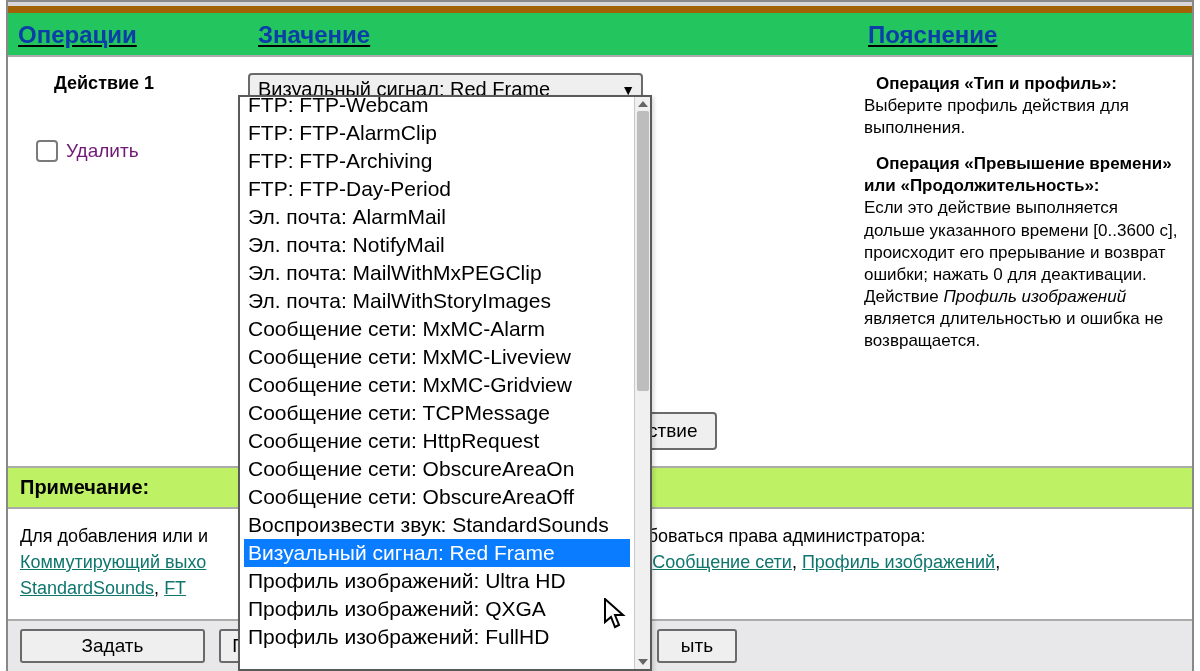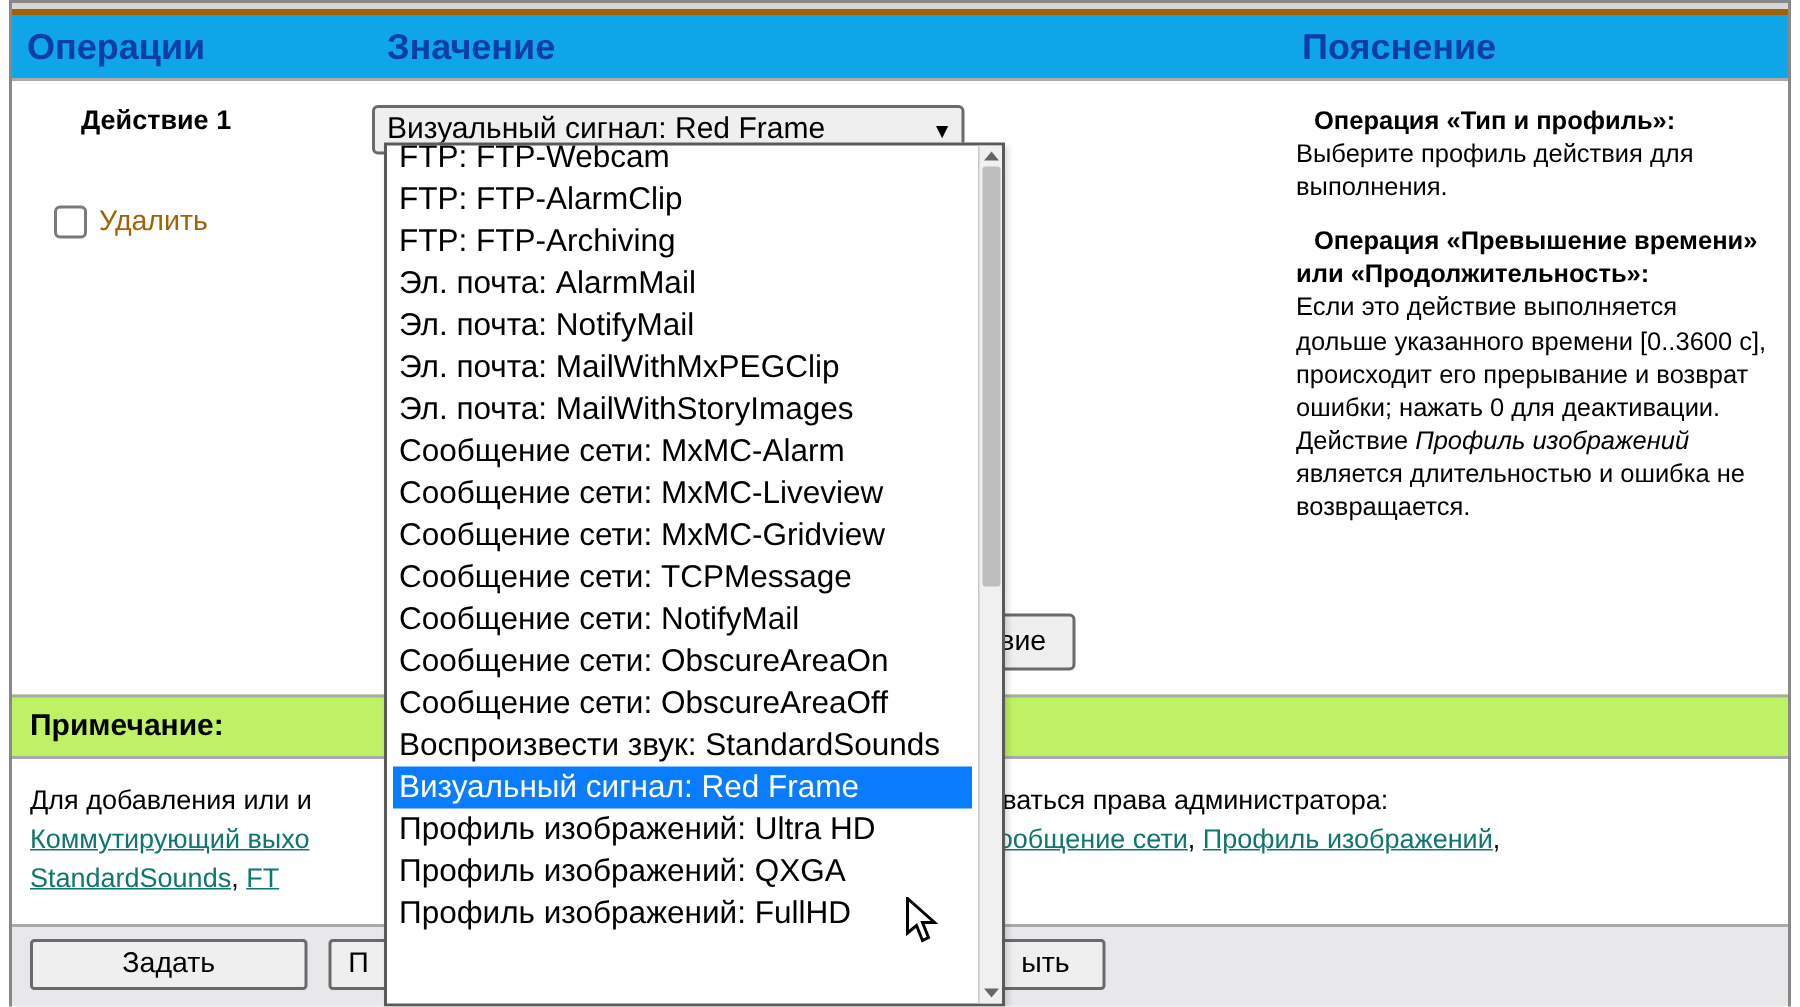--- a/index.html
+++ b/index.html
@@ -14,23 +14,24 @@
     overflow: hidden;
     position: relative;
   }
   .frame {
     border: 2px solid #888;
     margin: 0 6px;
     background: #fff;
   }
   .hdr-row {
     display: flex;
-    background: #0ea5e9;
-    border-top: 4px solid #a16207;
+    background: #22c55e;
+    border-top: 7px solid #a16207;
     border-bottom: 2px solid #aaa;
+    text-decoration: underline;
   }
   .hdr-cell {
     color: #0b3ea8;
     font-weight: bold;
     font-size: 24px;
     padding: 8px 10px 6px 10px;
   }
   .col1 { width: 240px; flex: 0 0 240px; }
   .col2 { width: 610px; flex: 0 0 610px; }
   .col3 { flex: 1 1 auto; }
@@ -59,21 +60,21 @@
     pointer-events: none;
   }
 
   .del-row { display: flex; align-items: center; gap: 8px; padding: 40px 0 0 28px; }
   .chk {
     width: 22px; height: 22px;
     border: 2px solid #7a7a7a;
     border-radius: 4px;
     background: #fff;
   }
-  .del-lbl { color: #a16207; font-size: 19px; }
+  .del-lbl { color: #701a75; font-size: 19px; }
 
   .inline-btn {
     display: inline-block;
     border: 2px solid #6a6a6a;
     border-radius: 4px;
     background: #efefef;
     padding: 6px 18px;
     font-size: 19px;
   }
 
@@ -105,21 +106,21 @@
     background: #efefef;
     padding: 4px 0;
     width: 185px;
     text-align: center;
     font-size: 19px;
   }
 
   
   .dropdown {
     position: absolute;
-    left: 256px;
+    left: 238px;
     top: 95px;
     width: 414px;
     height: 576px;
     background: #fff;
     border: 2px solid #5a5a5a;
     box-shadow: 2px 2px 4px rgba(0,0,0,0.15);
     overflow: hidden;
     z-index: 50;
   }
   .dd-inner {
@@ -233,29 +234,30 @@
     <div style="width:370px;"></div>
     <div class="bar-btn" style="width:80px;">ыть</div>
   </div>
 </div>
 
 <div class="dropdown">
   <div class="dd-inner" id="dd-list">
       <div class="dd-item">FTP: FTP-Webcam</div>
       <div class="dd-item">FTP: FTP-AlarmClip</div>
       <div class="dd-item">FTP: FTP-Archiving</div>
+      <div class="dd-item">FTP: FTP-Day-Period</div>
       <div class="dd-item">Эл. почта: AlarmMail</div>
       <div class="dd-item">Эл. почта: NotifyMail</div>
       <div class="dd-item">Эл. почта: MailWithMxPEGClip</div>
       <div class="dd-item">Эл. почта: MailWithStoryImages</div>
       <div class="dd-item">Сообщение сети: MxMC-Alarm</div>
       <div class="dd-item">Сообщение сети: MxMC-Liveview</div>
       <div class="dd-item">Сообщение сети: MxMC-Gridview</div>
       <div class="dd-item">Сообщение сети: TCPMessage</div>
-      <div class="dd-item">Сообщение сети: NotifyMail</div>
+      <div class="dd-item">Сообщение сети: HttpRequest</div>
       <div class="dd-item">Сообщение сети: ObscureAreaOn</div>
       <div class="dd-item">Сообщение сети: ObscureAreaOff</div>
       <div class="dd-item">Воспроизвести звук: StandardSounds</div>
       <div class="dd-item sel">Визуальный сигнал: Red Frame</div>
       <div class="dd-item">Профиль изображений: Ultra HD</div>
       <div class="dd-item">Профиль изображений: QXGA</div>
       <div class="dd-item">Профиль изображений: FullHD</div>
     </div>
   <div class="dd-scroll">
     <div class="dd-thumb"></div>

